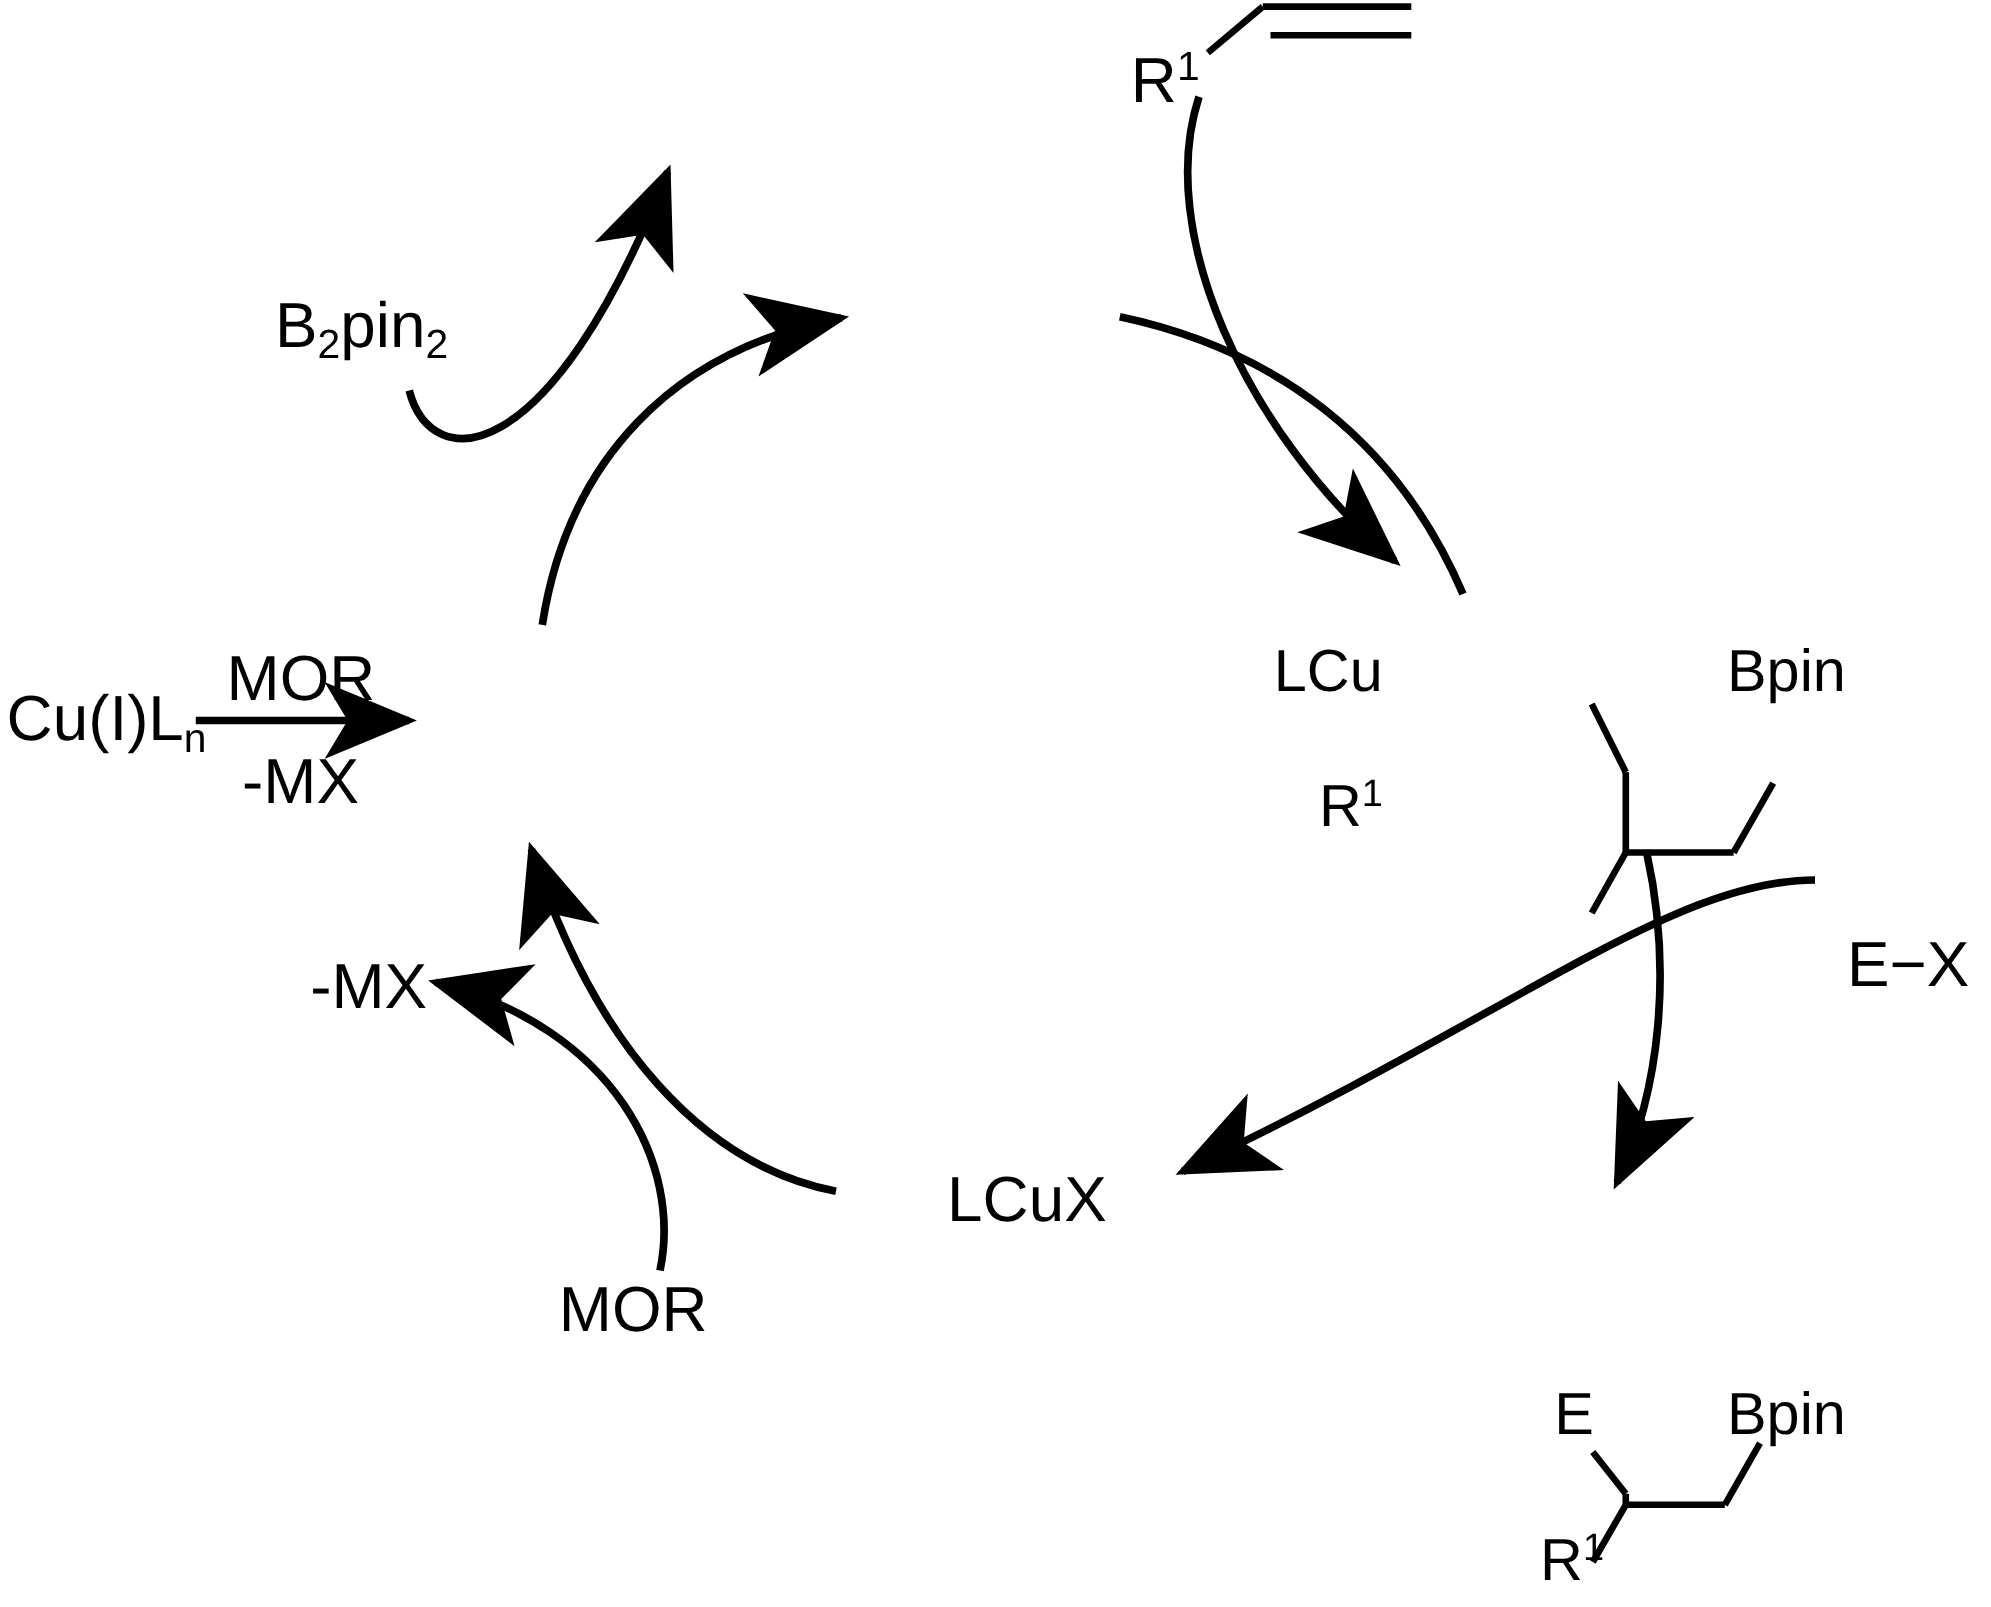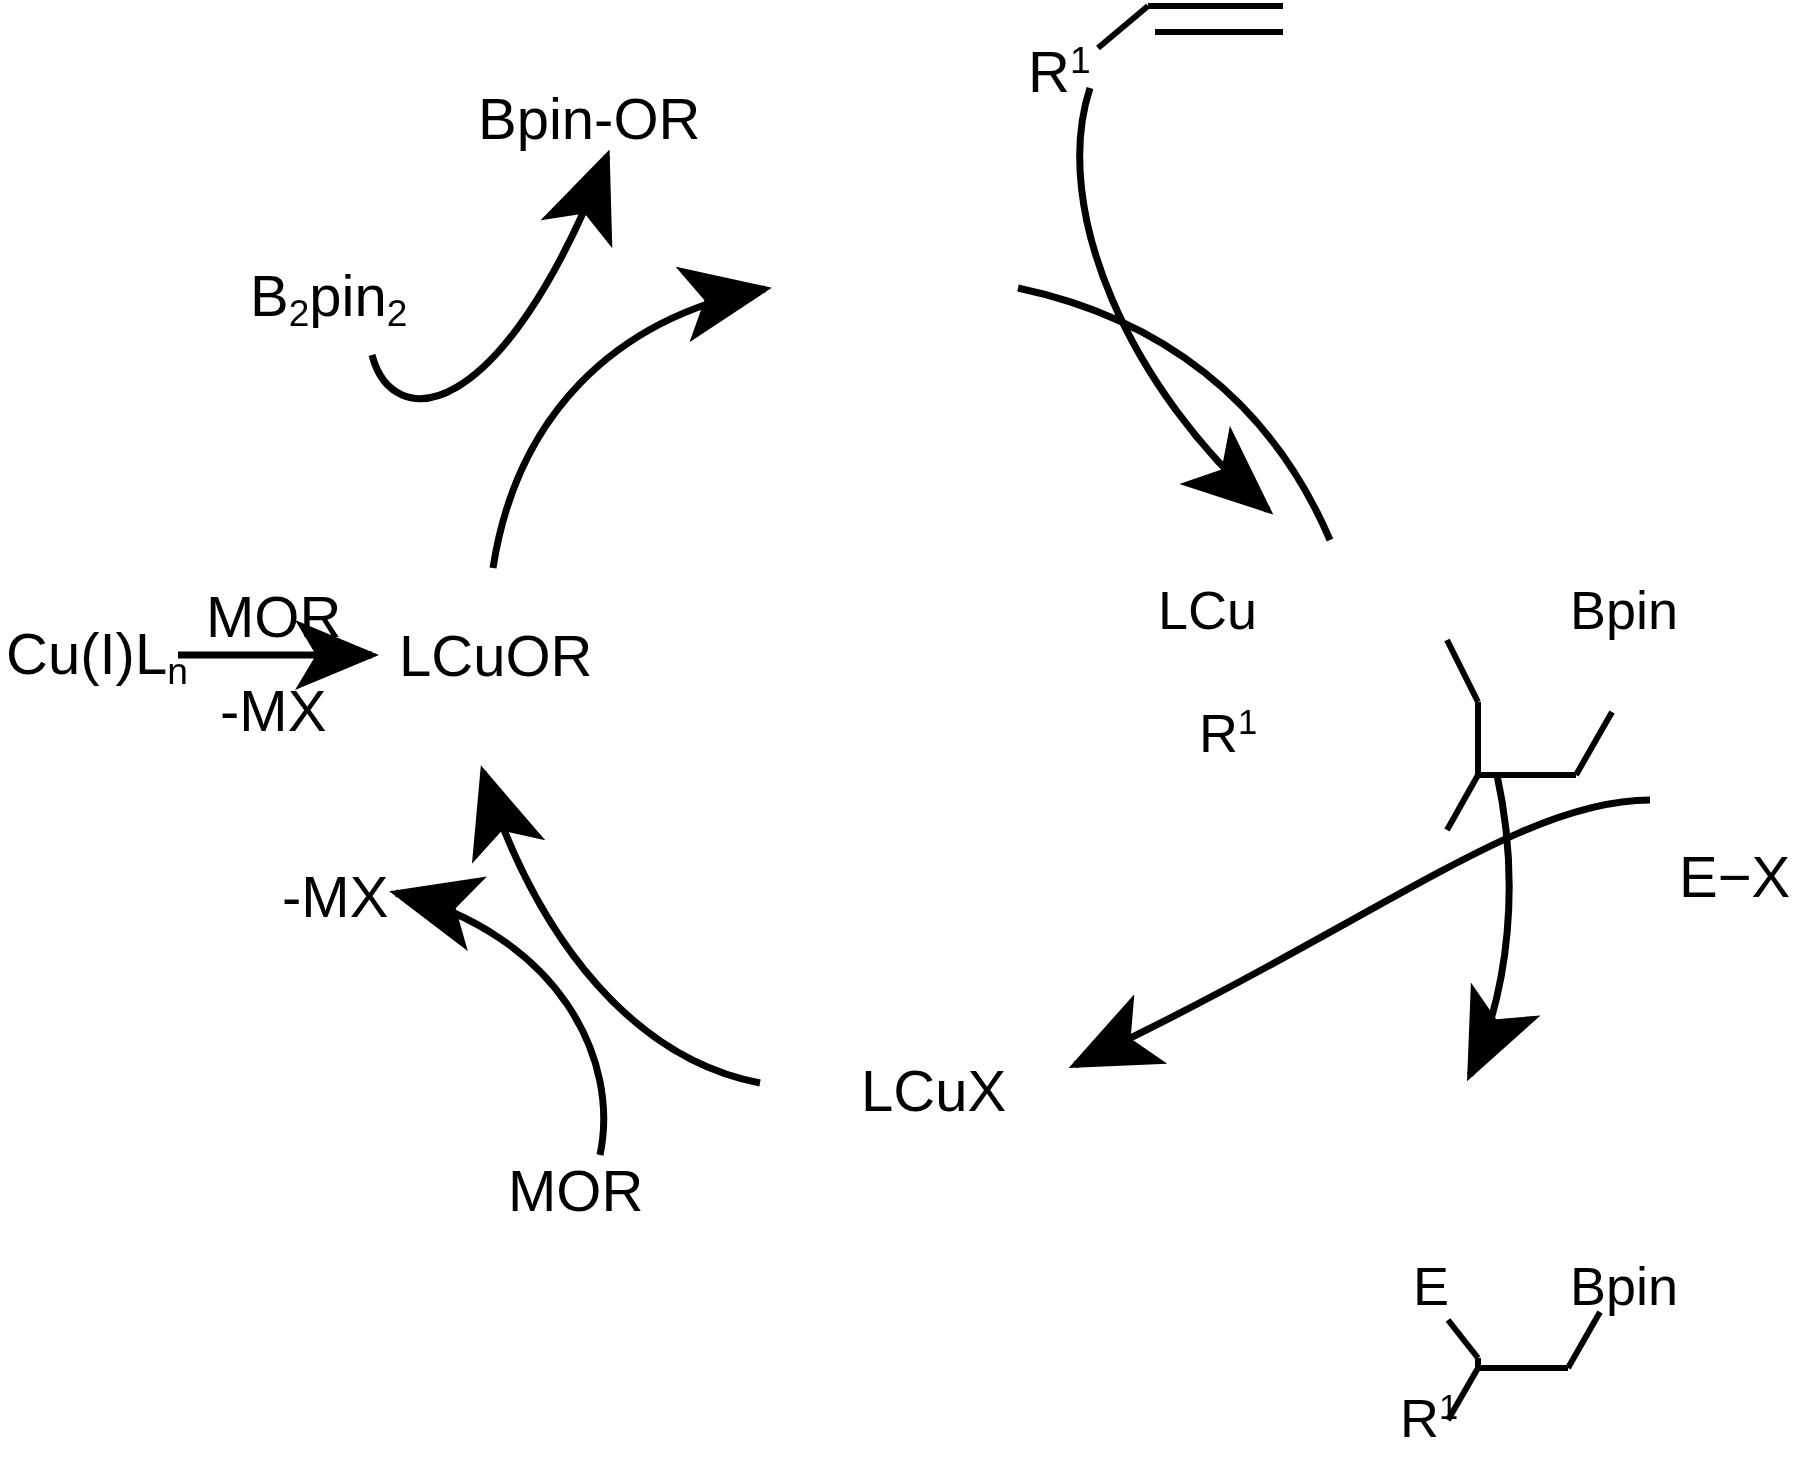--- a/index.html
+++ b/index.html
@@ -112,30 +112,28 @@
   </svg>
 
   <div class="lbl sz-main" style="left:6px; top:625px;">
     <span>Cu(I)L</span><span class="sub">n</span>
   </div>
 
   <div class="lbl sz-main" style="left:206px; top:588px;">MOR</div>
 
   <div class="lbl sz-main" style="left:220px; top:682px;">-MX</div>
 
-  <div class="lbl sz-main" style="left:399px; top:627px;">LCuOR</div>
 
 
   <div class="lbl sz-main" style="left:861px; top:1062px;">LCuX</div>
 
   <div class="lbl sz-main" style="left:250px; top:267px;text-align:right;">
     <span>B</span><span class="sub">2</span><span>pin</span><span class="sub">2</span>
   </div>
 
-  <div class="lbl sz-main" style="left:478px; top:90px;">Bpin-OR</div>
 
   <div class="lbl sz-main" style="left:1028px; top:42px;">
     <span>R</span><span class="sup">1</span>
   </div>
 
   <div class="lbl sz-main" style="left:1679px; top:848px;">E−X</div>
 
   <div class="lbl sz-main" style="left:508px; top:1162px;">MOR</div>
 
   <div class="lbl sz-main" style="left:282px; top:868px;">-MX</div>

